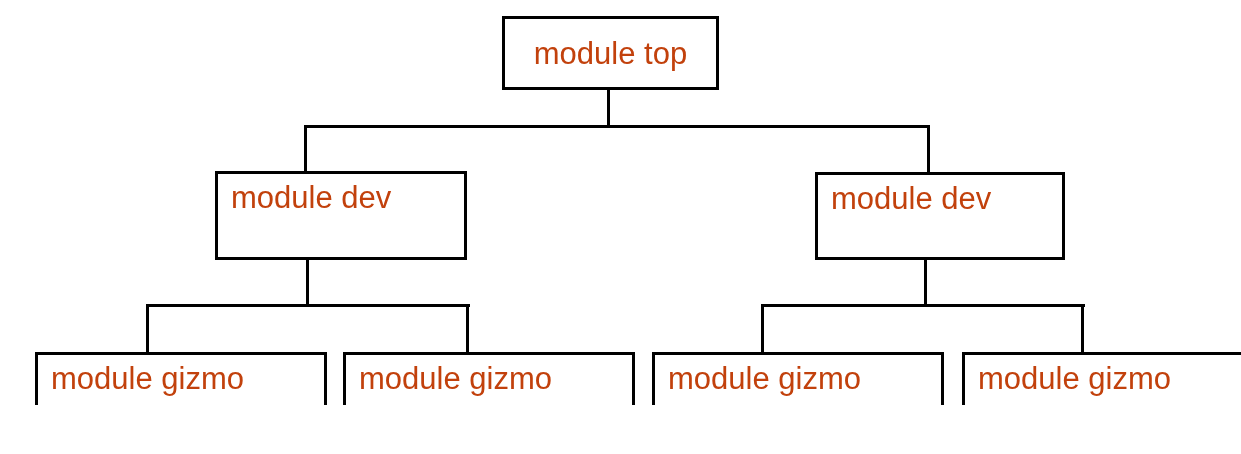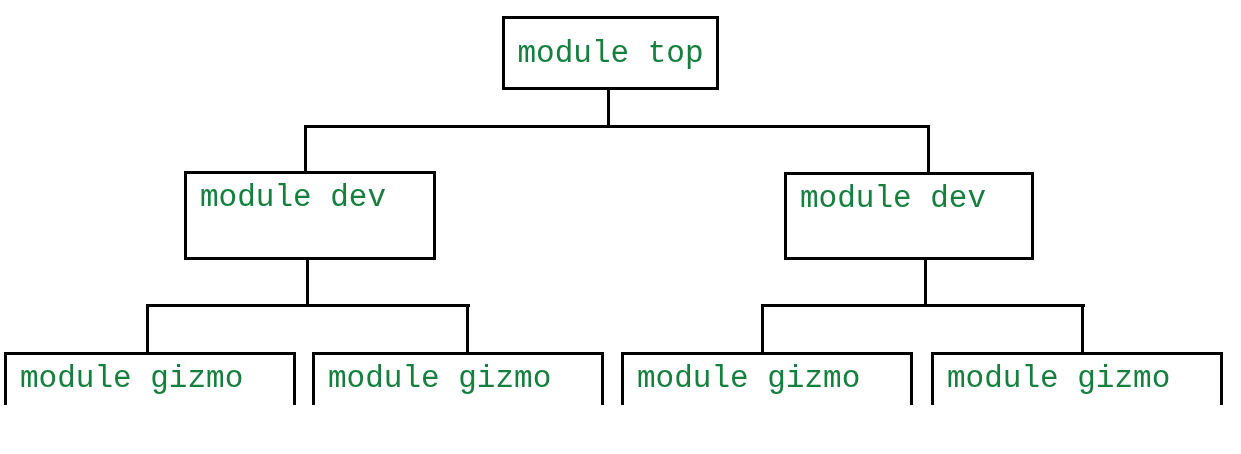--- a/index.html
+++ b/index.html
@@ -5,40 +5,41 @@
   html, body {
     margin: 0;
     padding: 0;
     background: #ffffff;
   }
   .canvas {
     position: relative;
     width: 1241px;
     height: 405px;
     background: #ffffff;
-    font-family: Liberation Mono, monospace;
-    color: #15803d;
+    font-family: Liberation Sans, sans-serif;
+    color: #c2410c;
     overflow: hidden;
   }
   .node {
     position: absolute;
     box-sizing: border-box;
     border: 3px solid #000000;
     background: #ffffff;
     font-size: 31px;
     line-height: 39px;
     white-space: nowrap;
   }
   .node.single {
     display: flex;
     align-items: center;
     justify-content: center;
   }
   .node.two {
     padding: 4px 0 0 13px;
+    margin-left: 31px;
   }
   .node .txt {
     display: block;
   }
   .line {
     position: absolute;
     background: #000000;
   }
 
   

